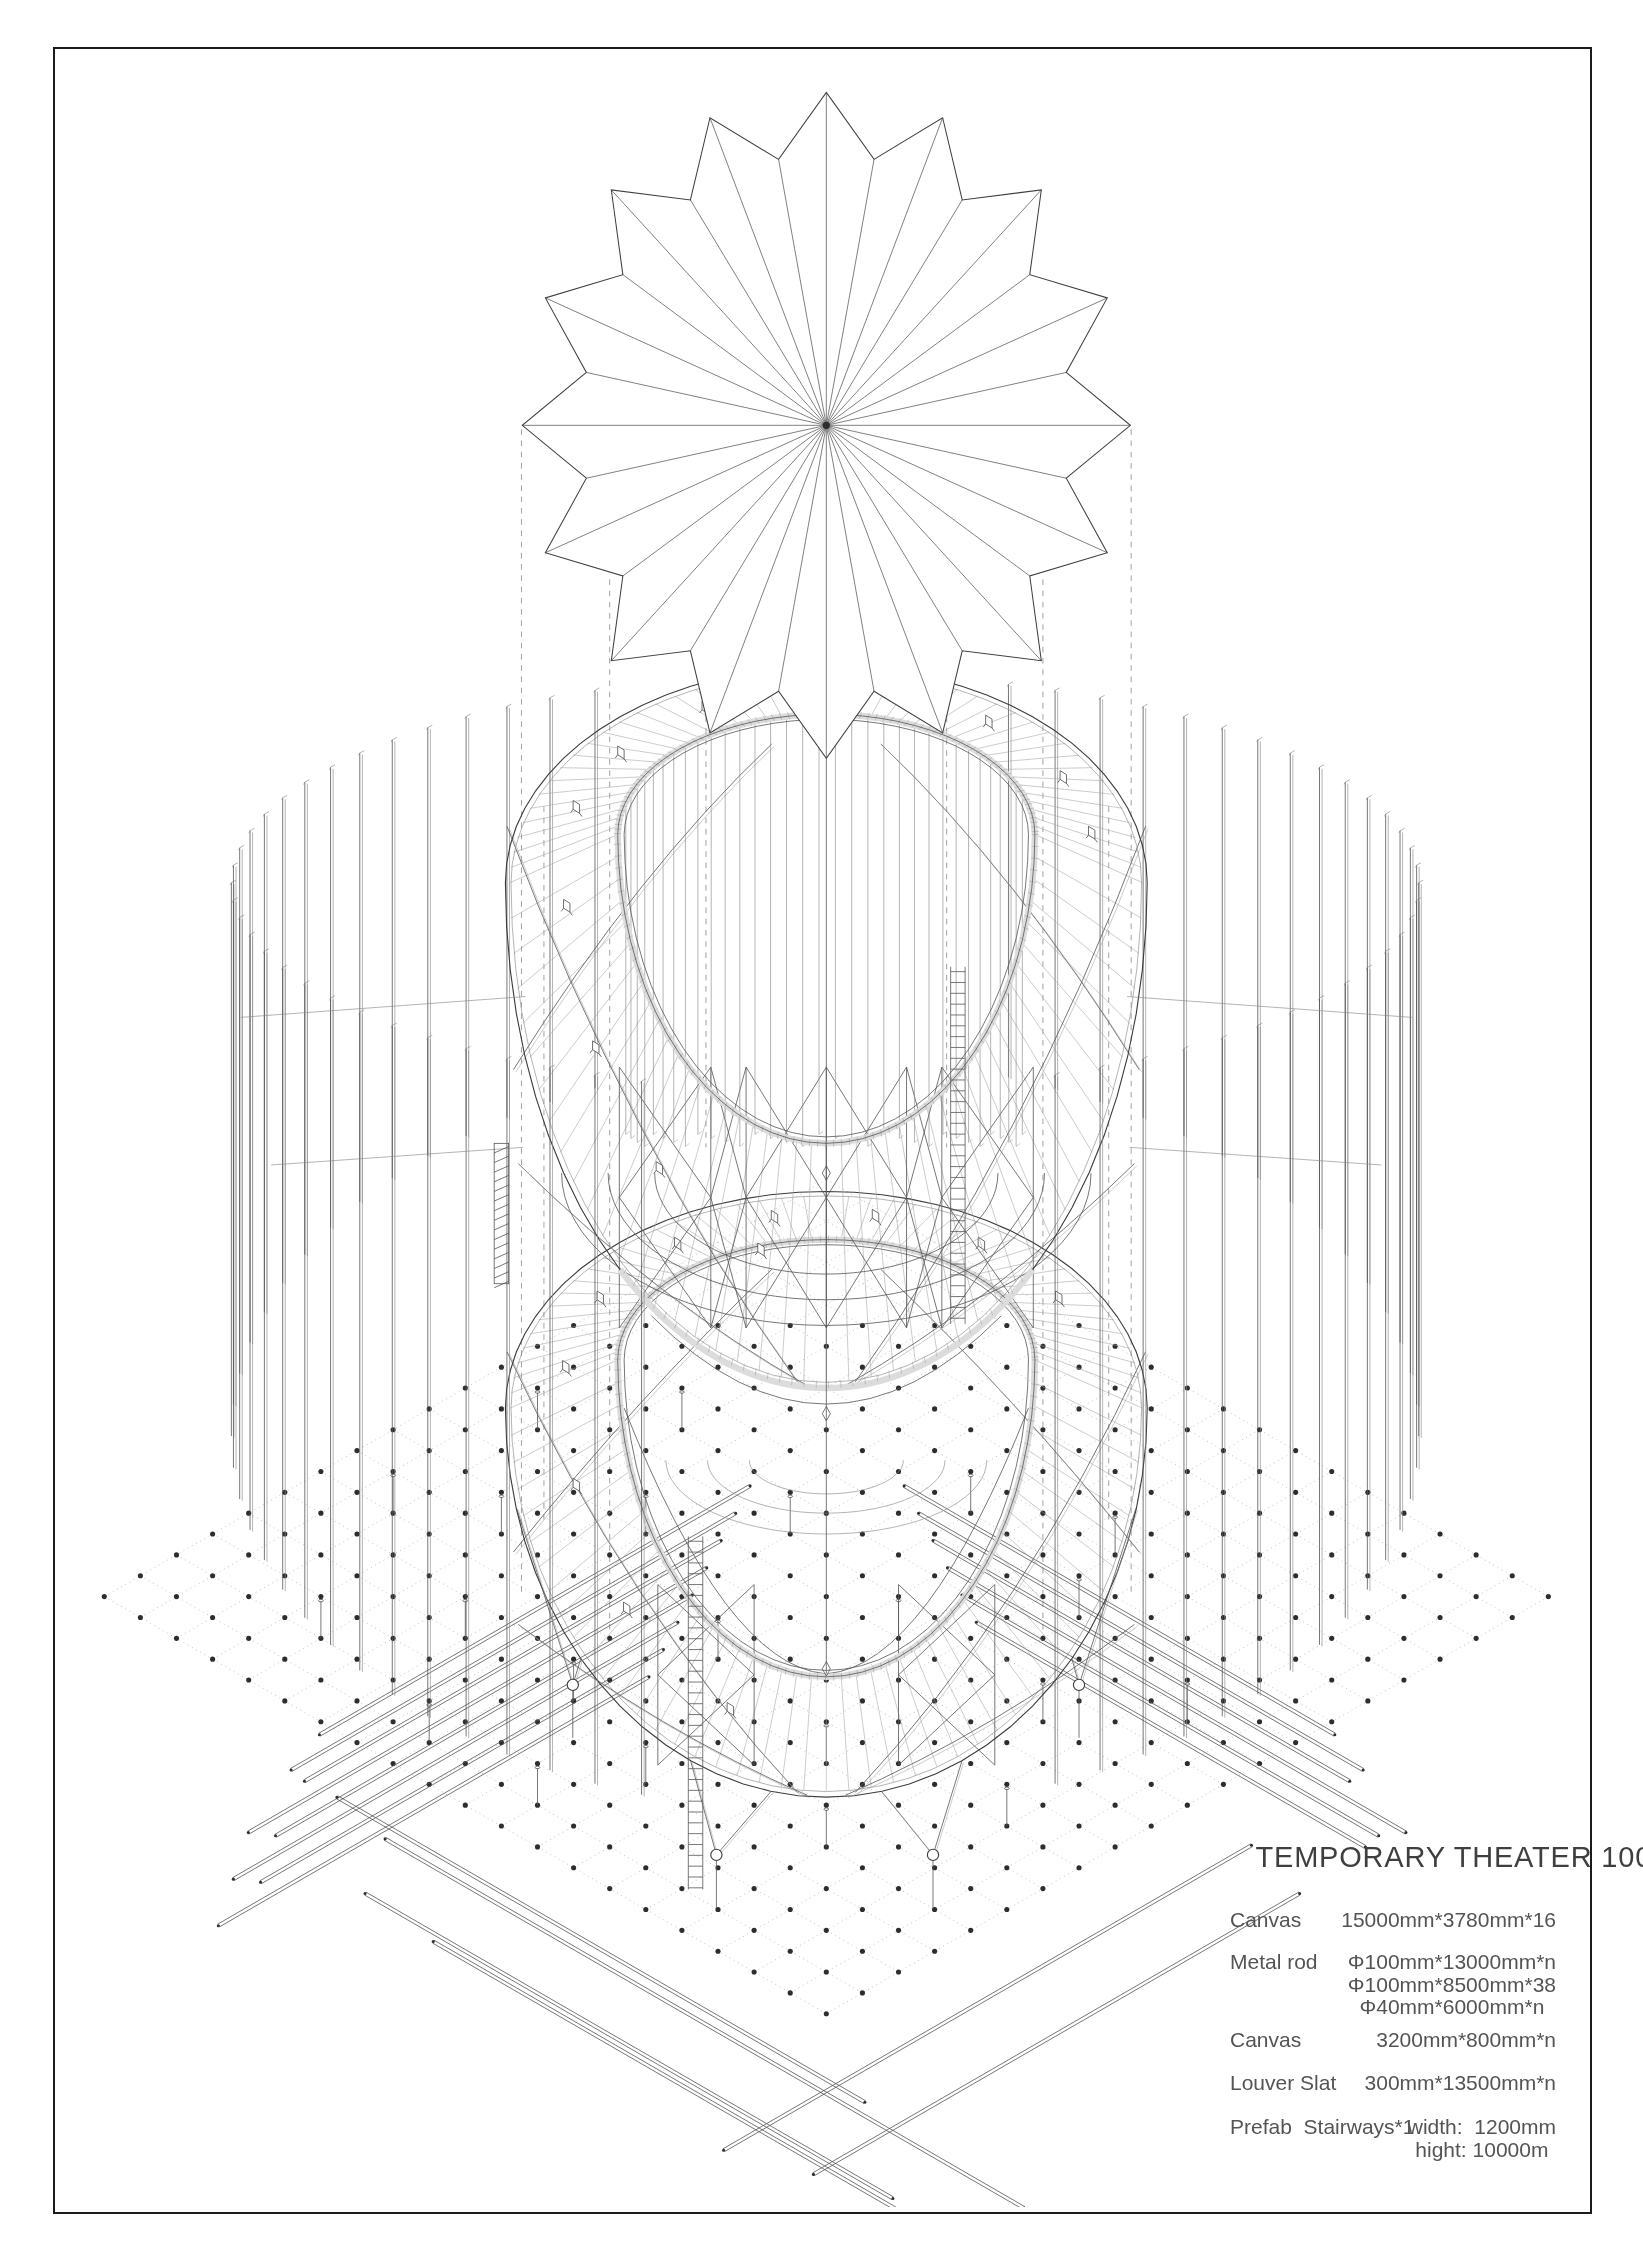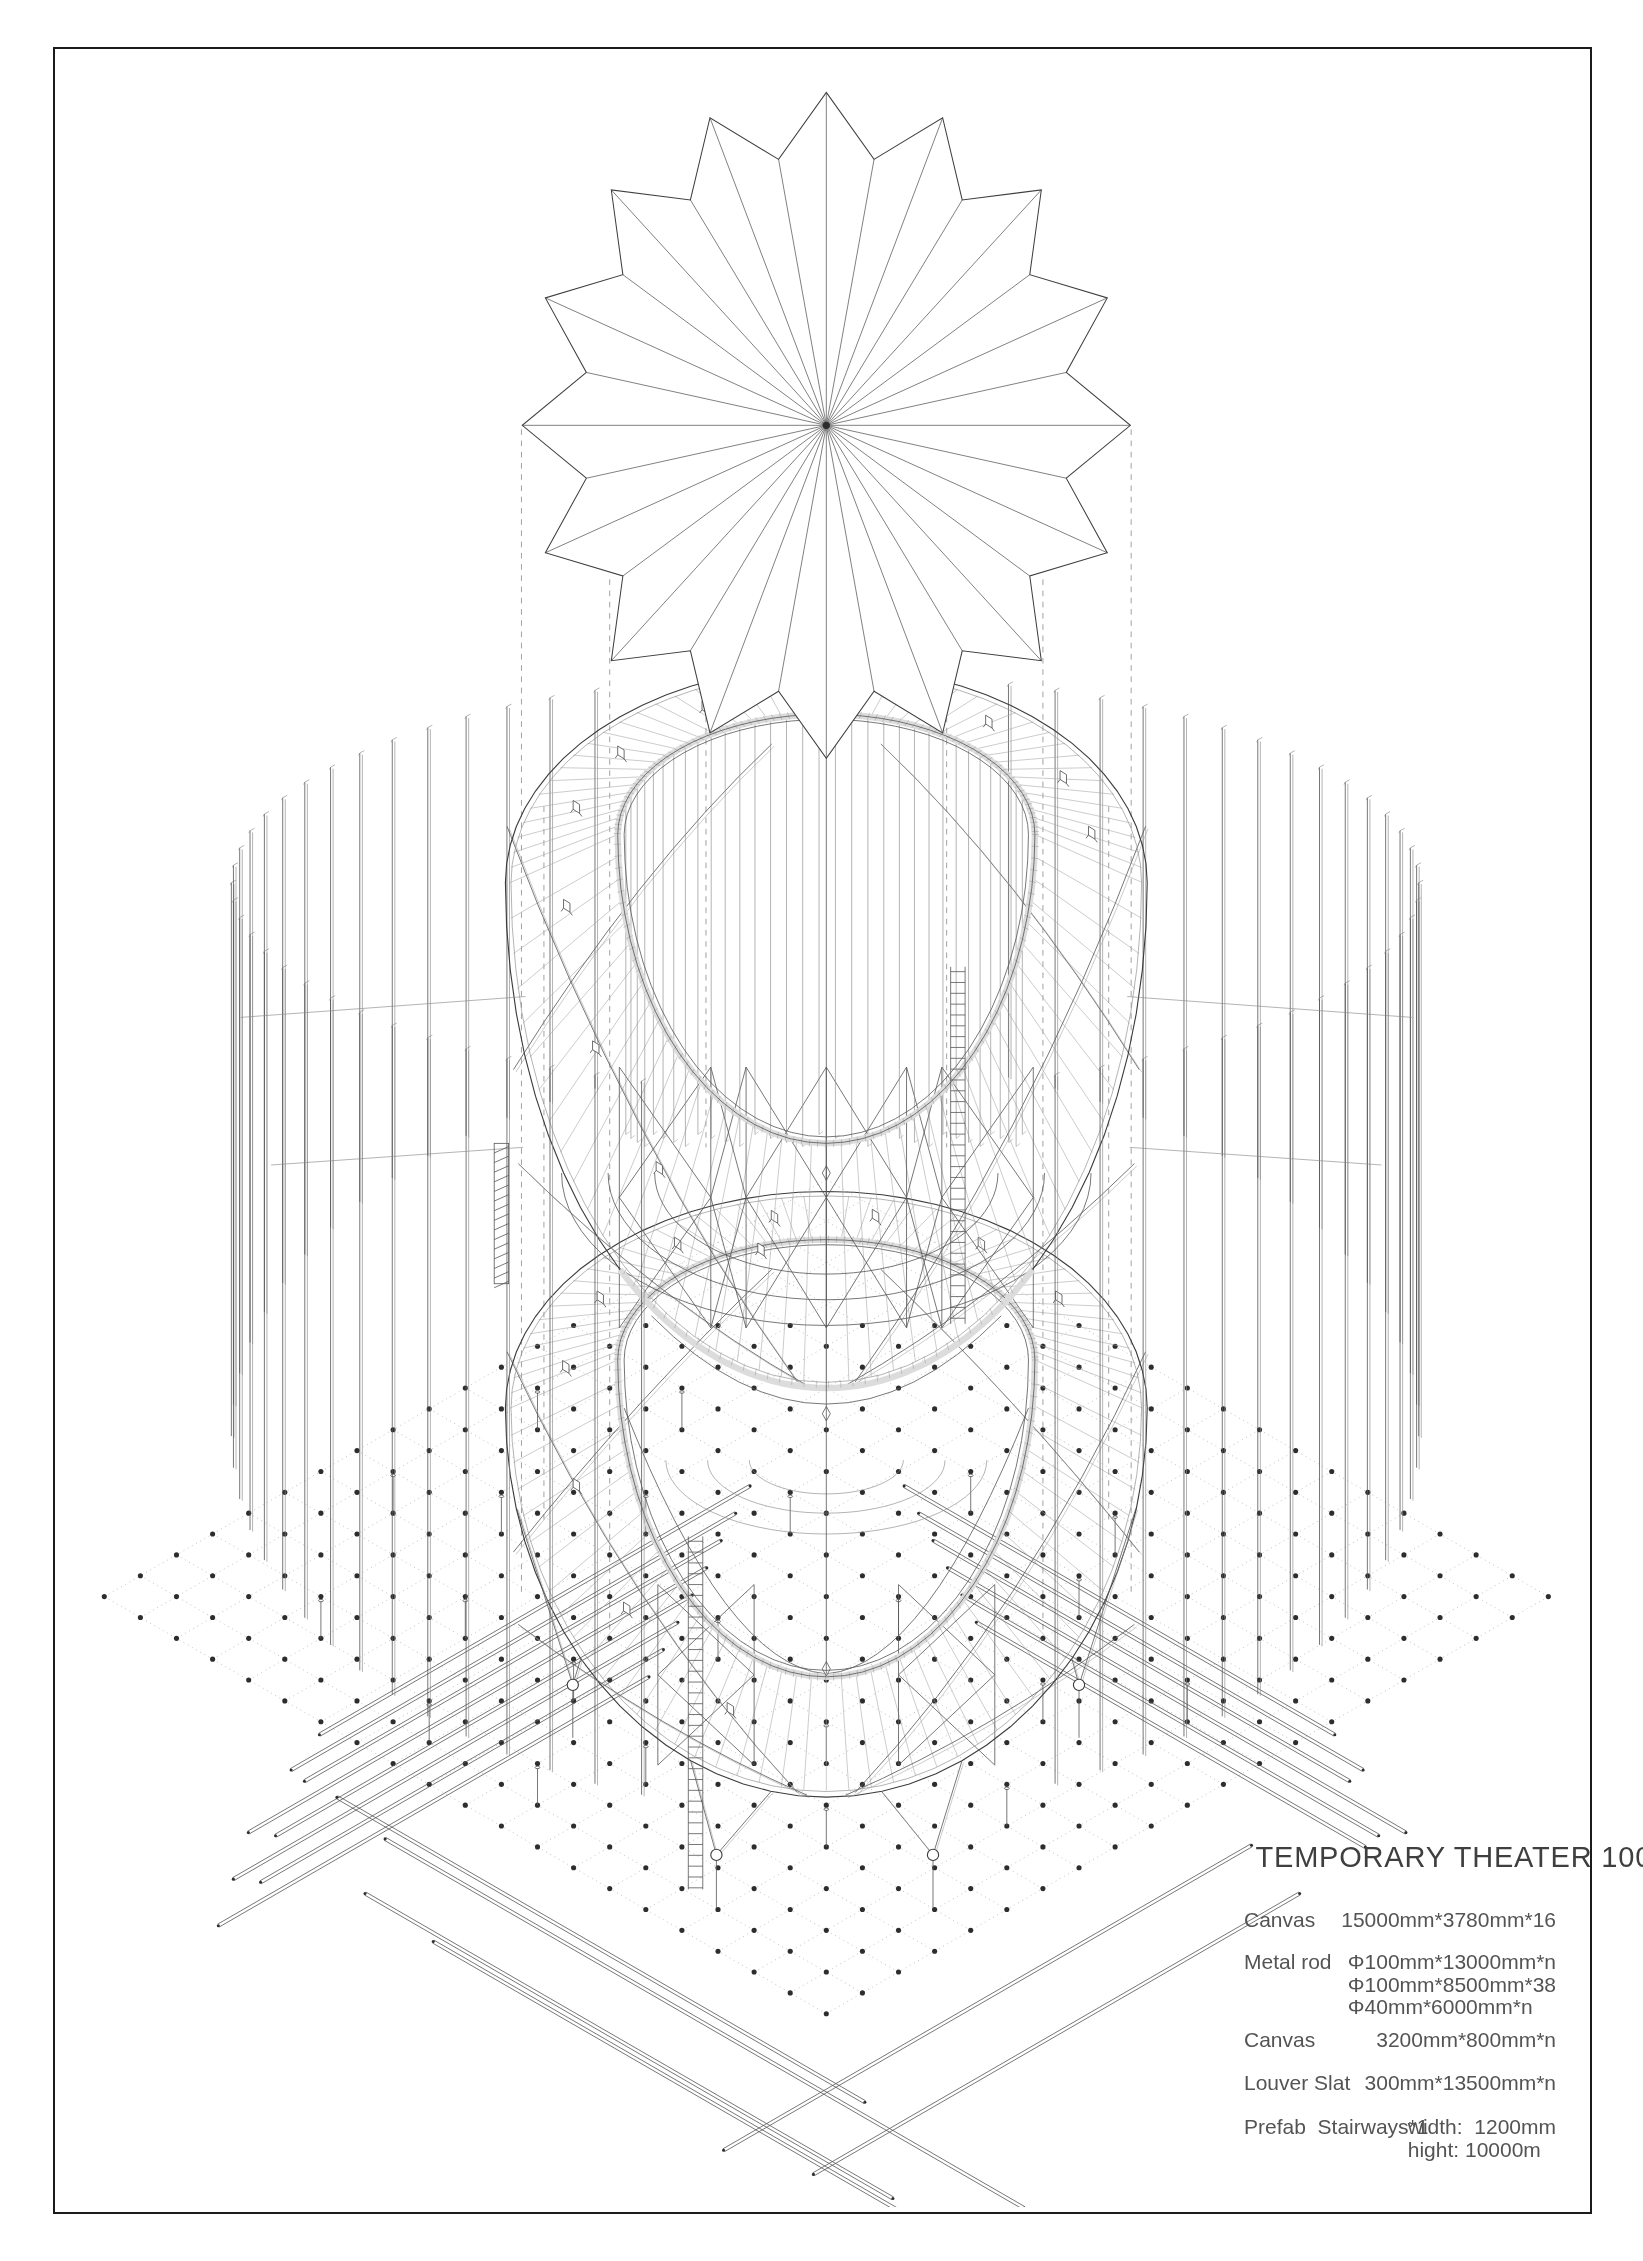--- a/index.html
+++ b/index.html
@@ -13,22 +13,22 @@
   .band{stroke:#dcdcdc;stroke-width:8;fill:none;}
   .dash{stroke:#7d7d7d;stroke-width:0.9;fill:none;stroke-dasharray:7 7;}
   .dot{fill:#2d2d2d;}
   .griddash{stroke:#9a9a9a;stroke-width:0.7;fill:none;stroke-dasharray:1.4 4.6;}
   .chair{stroke:#4a4a4a;stroke-width:1;fill:#ffffff;}
   .canopy-face{fill:#ffffff;stroke:#3f3f3f;stroke-width:1.3;}
   .fan{stroke:#4f4f4f;stroke-width:0.9;fill:none;}
   .spec-block{position:absolute;left:1229px;top:1830px;width:327px;color:#545454;}
   .title{position:absolute;left:26.5px;top:11.2px;font-size:29px;color:#3f3f3f;letter-spacing:0.8px;white-space:pre;}
   .spec-row{position:absolute;left:0;width:327px;font-size:21px;line-height:22.5px;}
-  .spec-label{position:absolute;left:15px;top:0;white-space:pre;}
-  .spec-values{position:absolute;right:0;top:0;text-align:left;white-space:pre;}
+  .spec-label{position:absolute;left:1px;top:0;white-space:pre;}
+  .spec-values{position:absolute;right:0;top:0;text-align:center;white-space:pre;}
   .frame{position:absolute;left:53px;top:47px;width:1535px;height:2163px;border:2.4px solid #1b1b1b;}
 </style>
 </head>
 <body>
 
 <div class="sheet">
   <div class="frame"></div>
   <svg class="draw" width="1643" height="2261" viewBox="0 0 2048 2818" xmlns="http://www.w3.org/2000/svg">
       <defs>
         <clipPath id="pg">

